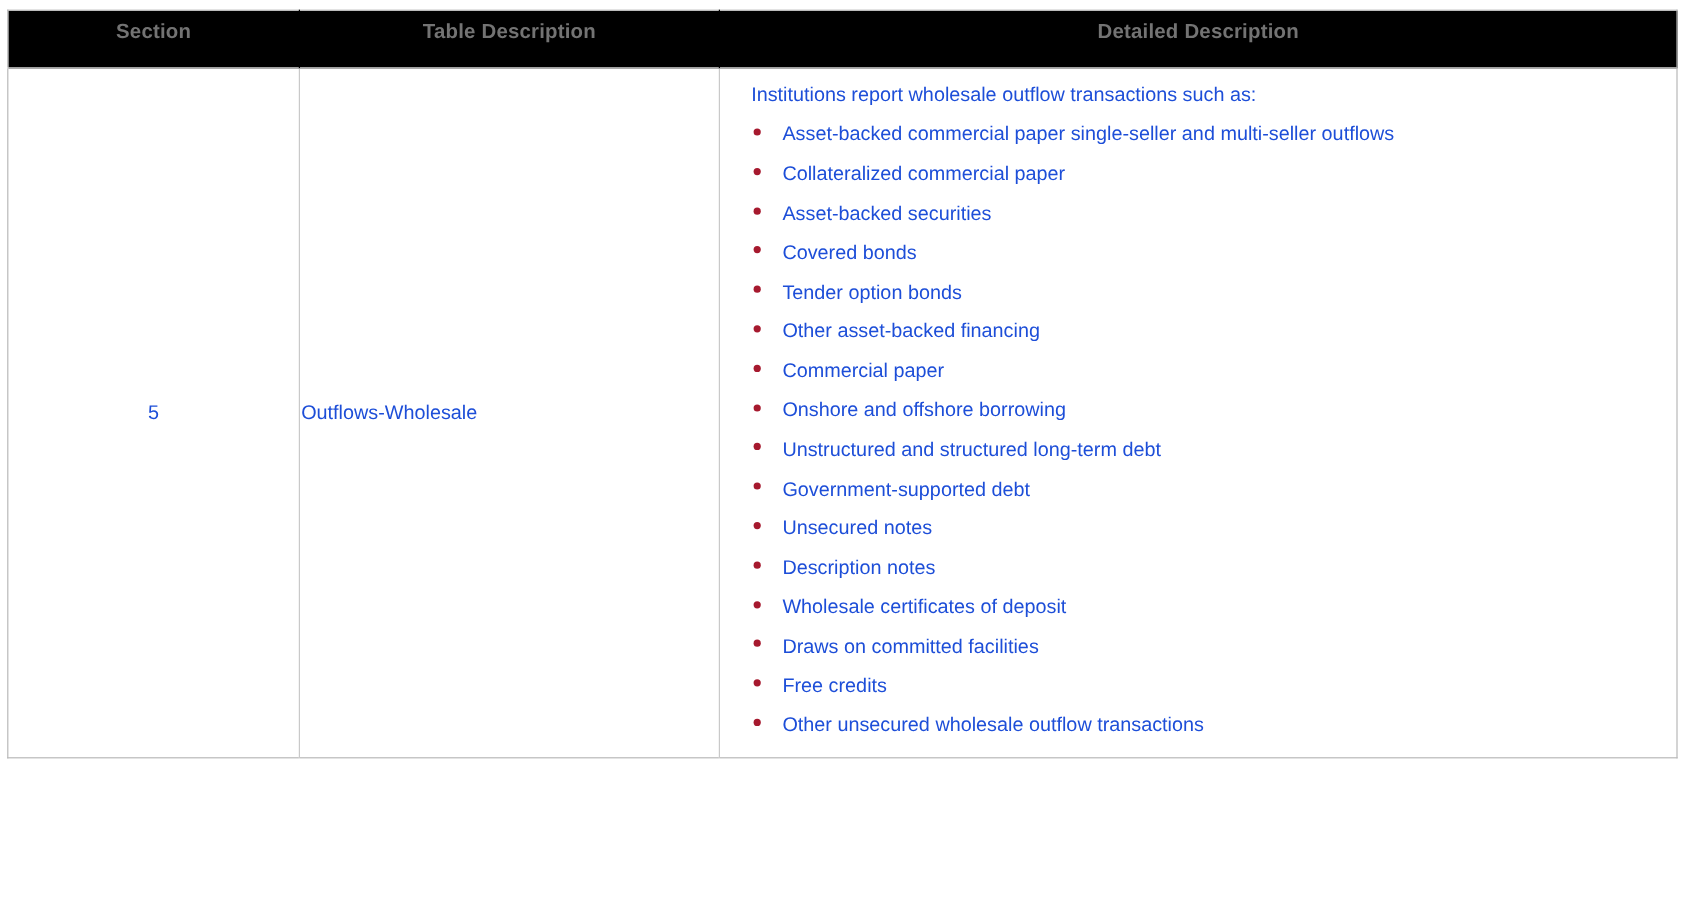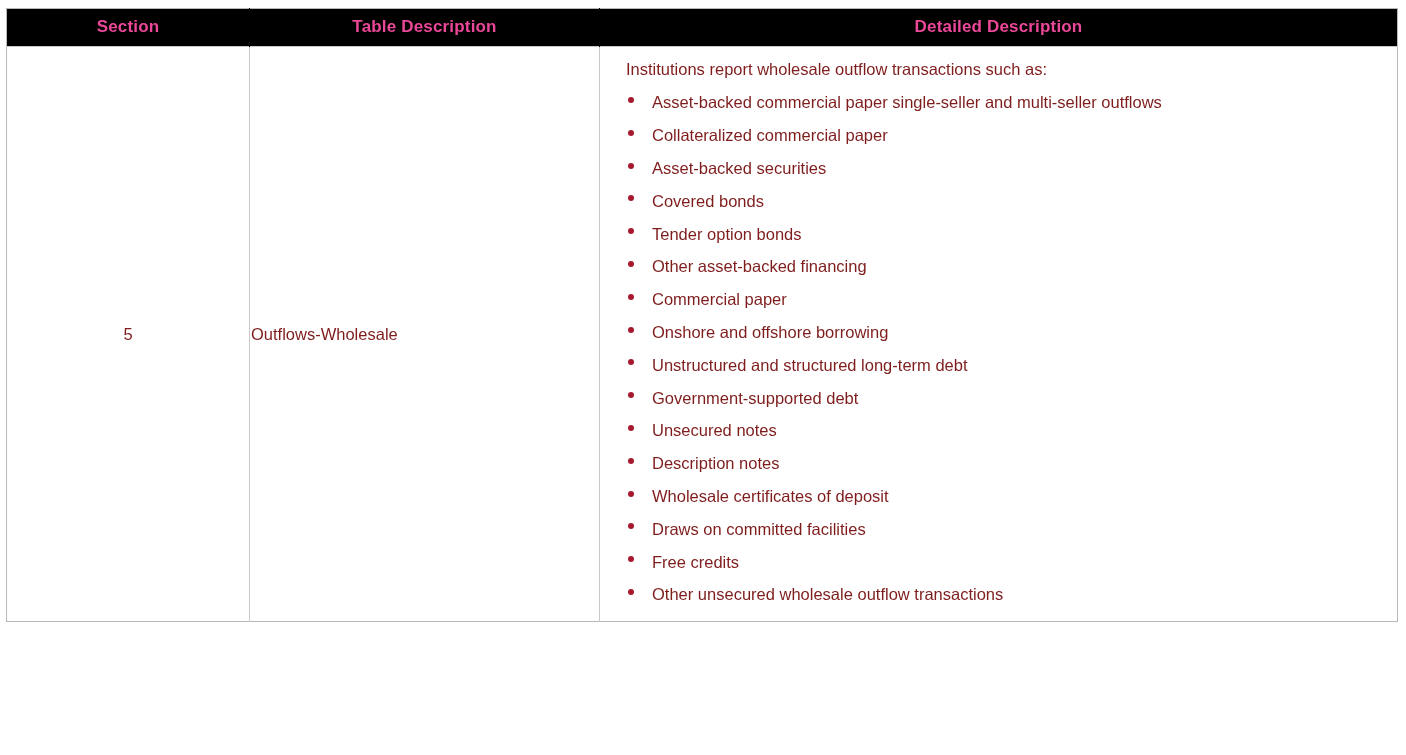--- a/index.html
+++ b/index.html
@@ -33,41 +33,41 @@
     margin: 0 0 6px 2px;
   }
   table.data-table {
     border-collapse: collapse;
     width: 1391px;
     table-layout: fixed;
     border: 1px solid #b8b8b8;
   }
   table.data-table thead th {
     background: #000000;
-    color: #ec4899;
+    color: #737373;
     font-size: 17px;
     font-weight: bold;
     text-align: center;
-    padding: 8px 6px 9px 6px;
+    padding: 8px 6px 19px 6px;
     border-right: 1px solid #000000;
     letter-spacing: 0.01em;
   }
   table.data-table thead th:last-child {
     border-right: none;
   }
   col.col-section { width: 243px; }
   col.col-tabledesc { width: 350px; }
   col.col-detail { width: 798px; }
 
   table.data-table tbody td {
     border-right: 1px solid #c9c9c9;
     border-top: 1px solid #c9c9c9;
     vertical-align: middle;
     font-size: 16.5px;
-    color: #7f1d1d;
+    color: #1d4ed8;
   }
   table.data-table tbody td:last-child {
     border-right: none;
   }
   td.cell-section {
     text-align: center;
   }
   td.cell-tabledesc {
     text-align: left;
   }

